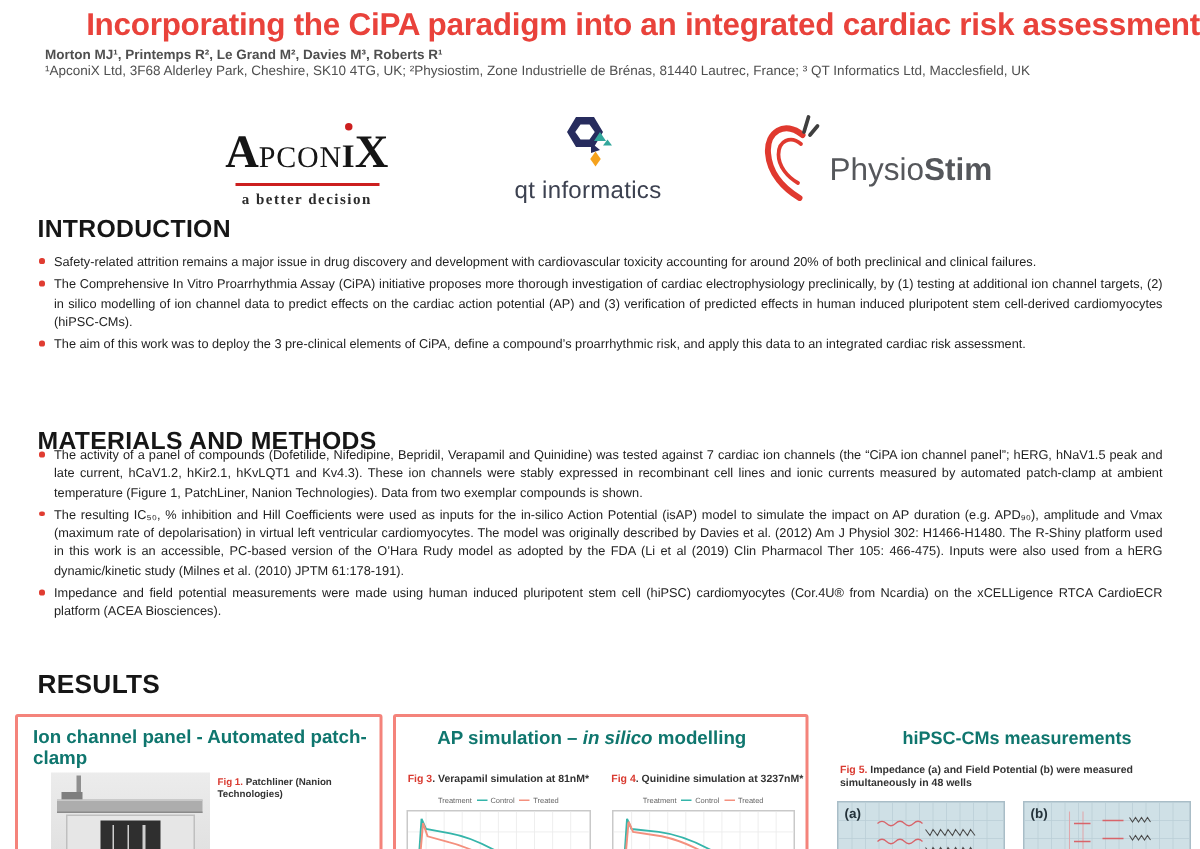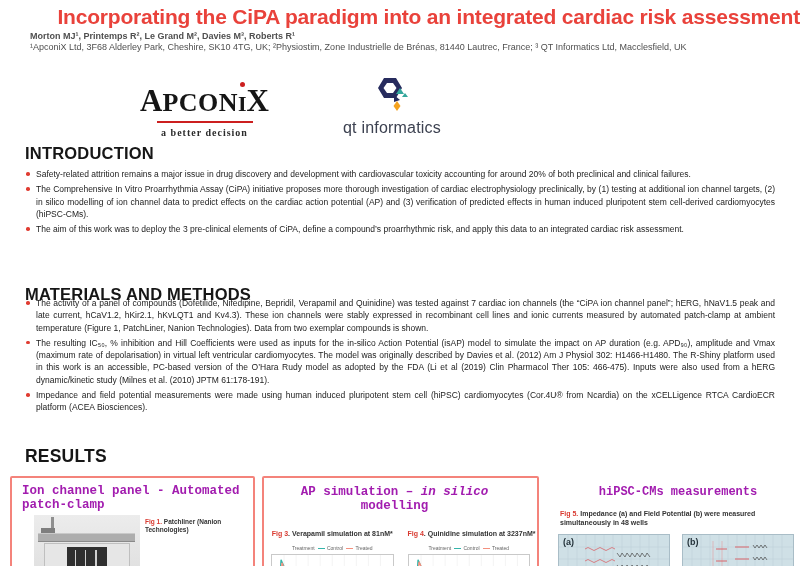--- a/index.html
+++ b/index.html
@@ -31,21 +31,21 @@
     text-align: justify;
   }
 
   
   .logos { top: 76px; left: 0; right: 0; height: 68px; }
   .logo { position: absolute; top: 0; }
 
   .logo-apconix { left: 112px; width: 185px; text-align: center; padding-top: 10px; }
   .apx-word { font-family: "Liberation Serif", serif; color: #151515; line-height: 30px; white-space: nowrap; }
   .apx-big { font-size: 31px; font-weight: 700; }
-  .apx-mid { font-size: 26px; font-weight: 700; letter-spacing: 0.5px; margin-top: 20px; }
+  .apx-mid { font-size: 20px; font-weight: 400; letter-spacing: 0.5px; margin-top: 20px; }
   .apx-i  { font-size: 22px; font-weight: 700; position: relative; }
   .apx-dot { position: absolute; left: 50%; top: -9px; margin-left: -2.5px;
              width: 5px; height: 5px; border-radius: 50%; background: #cc1f1f; }
   .apx-rule { width: 96px; height: 2px; background: #cc1f1f; margin: 0 auto; }
   .apx-tag { font-family: "Liberation Serif", serif; font-size: 10px; font-weight: 700;
              color: #2b2b2b; letter-spacing: 1px; margin-top: 4px; }
 
   .logo-qt { left: 322px; width: 140px; text-align: center; }
   .logo-qt svg { display: block; margin: 0 auto; }
   .qt-text { font-size: 16px; color: #3c4150; letter-spacing: 0.2px; margin-top: 1px; }
@@ -83,21 +83,21 @@
   .panels { top: 476px; left: 0; right: 0; height: 90px; }
   .panel {
     position: absolute; top: 0; height: 150px;
     background: #fff;
   }
   .panel-bordered { border: 2px solid #f4837b; border-radius: 2px; }
   .panel-1 { left: 10px;  width: 245px; }
   .panel-2 { left: 262px; width: 277px; }
   .panel-3 { left: 556px; width: 244px; }
 
-  .panel-title { font-size: 12.5px; font-weight: 700; color: #a21caf; font-family: Liberation Mono, monospace; }
+  .panel-title { font-size: 12.5px; font-weight: 700; color: #0f766e; }
   .p1-title { padding: 6px 4px 3px 10px; }
   .p2-title { padding: 7px 16px 2px 4px; text-align: center; }
   .p3-title { padding: 9px 4px 2px 4px; text-align: center; font-size: 12px; }
 
   .fig-label { color: #d93a30; font-weight: 700; }
   .fig-cap { font-weight: 700; color: #333; }
 
   
   .p1-body { display: flex; padding-left: 22px; }
   .photo { position: relative; width: 106px; height: 100px; background: linear-gradient(#ececec, #d7d7d7); overflow: hidden; flex: 0 0 auto; }
@@ -146,20 +146,31 @@
       <path fill="#272c5e" fill-rule="evenodd" d="M20 2 L32 2 L38 12 L32 22 L20 22 L14 12 Z
            M23 7 L29 7 L32.5 12 L29 17 L23 17 L19.5 12 Z"></path>
       <path fill="#272c5e" d="M30 19 L36 24 L30 26 Z"></path>
       <path fill="#33a79c" d="M36 12 L40 18 L32 18 Z"></path>
       <path fill="#33a79c" d="M41 17 L44 21 L38 21 Z"></path>
       <path fill="#f5a21d" d="M33 25 L36.5 30 L33 35 L29.5 30 Z"></path>
     </svg>
     <div class="qt-text">qt informatics</div>
   </div>
 
+  <div class="logo logo-physiostim">
+    <div class="ps-row">
+      <svg width="46" height="58" viewBox="0 0 46 58">
+        <path d="M30 14 C 18 4, 6 12, 7 26 C 8 40, 18 50, 28 56" fill="none" stroke="#e0392f" stroke-width="4" stroke-linecap="round"></path>
+        <path d="M29 20 C 22 14, 14 18, 14 27 C 14 35, 20 42, 27 46" fill="none" stroke="#e0392f" stroke-width="2.5" stroke-linecap="round"></path>
+        <path d="M34 2 L31 12" stroke="#3f3f3f" stroke-width="2.5" stroke-linecap="round"></path>
+        <path d="M40 8 L35 14" stroke="#3f3f3f" stroke-width="2.5" stroke-linecap="round"></path>
+      </svg>
+      <div class="ps-text"><span>Physio</span><span class="ps-bold">Stim</span></div>
+    </div>
+  </div>
 </div>
 
 <h2 class="abs section-heading h-intro">INTRODUCTION</h2>
 <ul class="abs bullets intro-list">
   <li>Safety-related attrition remains a major issue in drug discovery and development with cardiovascular toxicity accounting for around 20% of both preclinical and clinical failures.</li>
   <li>The Comprehensive In Vitro Proarrhythmia Assay (CiPA) initiative proposes more thorough investigation of cardiac electrophysiology preclinically, by (1) testing at additional ion channel targets, (2) in silico modelling of ion channel data to predict effects on the cardiac action potential (AP) and (3) verification of predicted effects in human induced pluripotent stem cell-derived cardiomyocytes (hiPSC-CMs).</li>
   <li>The aim of this work was to deploy the 3 pre-clinical elements of CiPA, define a compound’s proarrhythmic risk, and apply this data to an integrated cardiac risk assessment.</li>
 </ul>
 
 <h2 class="abs section-heading h-methods">MATERIALS AND METHODS</h2>

